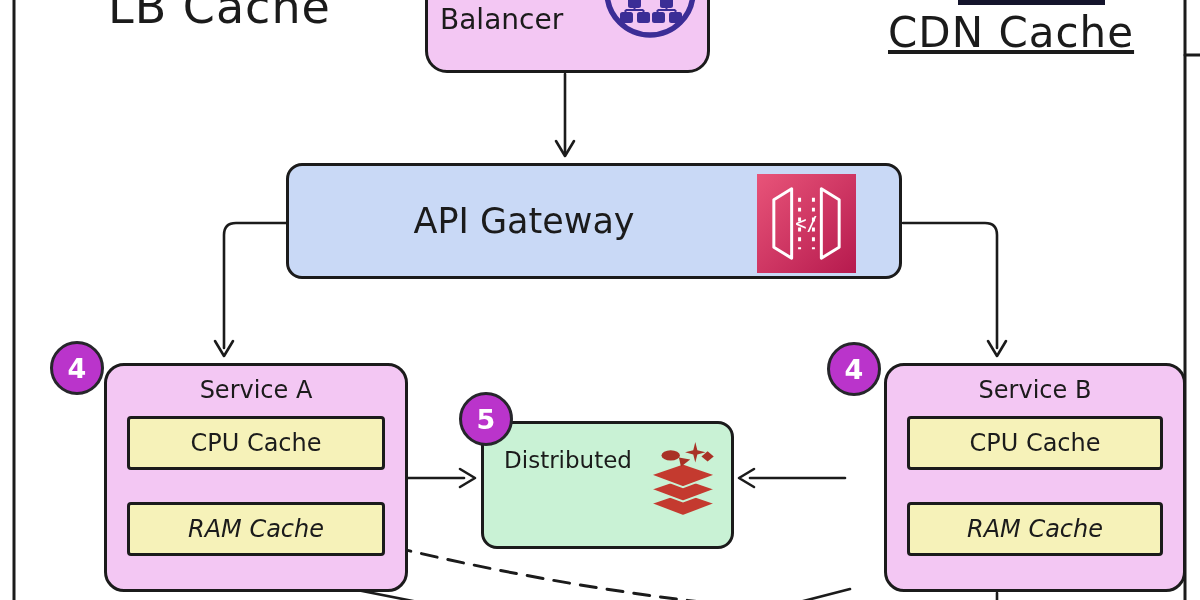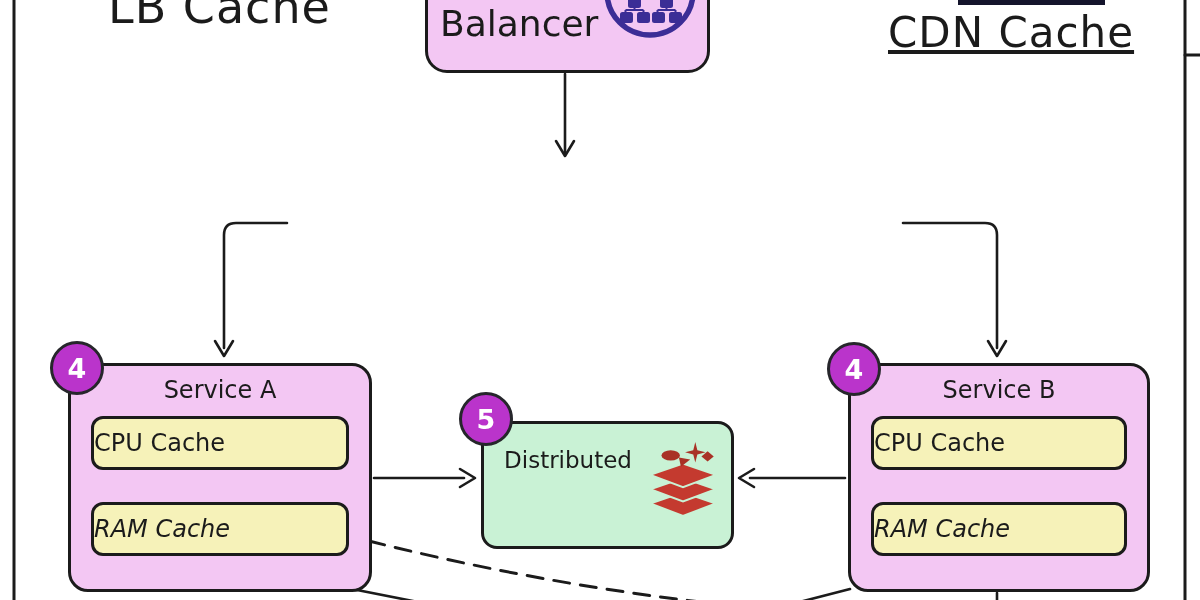--- a/index.html
+++ b/index.html
@@ -13,32 +13,32 @@
   .connectors path.frame{stroke-width:3;}
   .connectors path.dashed{stroke-width:3;stroke-dasharray:16 11;}
 
   .box{position:absolute;box-sizing:border-box;border:3px solid var(--stroke,#1b1b1b);}
   .toplabel{position:absolute;white-space:nowrap;font-weight:500;}
   .lb-label{left:108px;top:-20px;font-size:46px;letter-spacing:1px;}
   .cdn-label{left:888px;top:8px;font-size:42px;letter-spacing:1px;text-decoration:underline;}
   .darkbar{position:absolute;left:958px;top:0;width:147px;height:5px;background:var(--cut-box,#14142c);}
 
   .lb-box{left:425px;top:-62px;width:285px;height:135px;border-radius:22px;background:var(--service-fill,#f3c7f3);}
-  .lb-text{position:absolute;left:12px;top:62px;font-size:36px;font-weight:500;white-space:nowrap;}
+  .lb-text{position:absolute;left:12px;top:62px;font-size:28px;font-weight:500;white-space:nowrap;}
   .lb-icon{position:absolute;left:598px;top:-58px;width:104px;height:104px;}
 
   .apigw-box{left:286px;top:163px;width:616px;height:116px;border-radius:16px;background:var(--gateway-fill,#c9d9f6);}
   .apigw-text{position:absolute;left:0;top:0;width:470px;height:100%;display:flex;align-items:center;justify-content:center;font-size:35px;font-weight:500;}
   .apigw-icon{position:absolute;left:468px;top:8px;width:99px;height:99px;}
 
-  .service-box{width:304px;height:229px;border-radius:20px;background:var(--service-fill,#f3c7f3);}
+  .service-box{width:304px;height:229px;border-radius:20px;background:var(--service-fill,#f3c7f3);margin-left:36px;}
   .service-a{left:68px;top:363px;}
   .service-b{left:848px;top:363px;width:302px;padding-left:7px;}
   .service-title{position:absolute;left:0;top:10px;width:100%;text-align:center;font-size:24px;font-weight:500;}
-  .cache-box{position:absolute;left:20px;right:20px;height:54px;border:3px solid var(--stroke,#1b1b1b);border-radius:12px;background:var(--cache-fill,#f6f2b9);display:flex;align-items:center;font-size:24px;font-weight:500;box-sizing:border-box;}
+  .cache-box{position:absolute;left:20px;right:20px;height:54px;border:3px solid var(--stroke,#1b1b1b);border-radius:4px;background:var(--cache-fill,#f6f2b9);display:flex;align-items:center;justify-content:center;font-size:24px;font-weight:500;box-sizing:border-box;}
   .cache-1{top:50px;}
   .cache-2{top:136px;font-style:italic;}
 
   .dcache-box{left:481px;top:421px;width:253px;height:128px;border-radius:16px;background:var(--dcache-fill,#c9f2d5);}
   .dcache-text{position:absolute;left:8px;top:21px;width:152px;text-align:center;font-size:23px;line-height:31px;font-weight:500;}
   .redis-icon{position:absolute;left:158px;top:17px;width:82px;height:78px;}
 
   .badge{position:absolute;width:54px;height:54px;border-radius:50%;background:var(--badge-fill,#ba34cb);border:3px solid #26262b;box-sizing:border-box;display:flex;align-items:center;justify-content:center;color:#ffffff;font-size:27px;font-weight:bold;}
   .badge-a{left:50px;top:341px;}
   .badge-b{left:827px;top:342px;}
@@ -89,20 +89,39 @@
       <path fill="none" d="M36.5 65 V68 M27.5 68 H45.5 M27.5 68 V71 M45.5 68 V71"></path>
       <rect x="23" y="71" width="11" height="9" rx="1.5"></rect>
       <rect x="40" y="71" width="11" height="9" rx="1.5"></rect>
       <rect x="63" y="56" width="11" height="9" rx="1.5"></rect>
       <path fill="none" d="M68.5 65 V68 M59.5 68 H77.5 M59.5 68 V71 M77.5 68 V71"></path>
       <rect x="55" y="71" width="11" height="9" rx="1.5"></rect>
       <rect x="72" y="71" width="11" height="9" rx="1.5"></rect>
     </g>
   </svg>
 
+  <div class="box apigw-box">
+    <div class="apigw-text">API Gateway</div>
+    <svg class="apigw-icon" viewBox="0 0 100 100">
+      <defs>
+        <linearGradient id="gwGrad" x1="0" y1="0" x2="1" y2="1">
+          <stop offset="0" style="stop-color:var(--apigw-grad-from,#e85479)"></stop>
+          <stop offset="1" style="stop-color:var(--apigw-grad-to,#b61a4e)"></stop>
+        </linearGradient>
+      </defs>
+      <rect width="100" height="100" fill="url(#gwGrad)"></rect>
+      <g stroke="#ffffff" stroke-width="3" fill="none" stroke-linejoin="round">
+        <path d="M17 26 L35 15 L35 85 L17 74 Z"></path>
+        <path d="M83 26 L65 15 L65 85 L83 74 Z"></path>
+        <path d="M43 24 V76" stroke-dasharray="4 6"></path>
+        <path d="M57 24 V76" stroke-dasharray="4 6"></path>
+      </g>
+      <text x="50" y="57" fill="#ffffff" font-size="19" text-anchor="middle" font-family="DejaVu Sans Mono, monospace">&lt;/</text>
+    </svg>
+  </div>
 
   <div class="box service-box service-a">
     <div class="service-title">Service A</div>
     <div class="cache-box cache-1">
       <span>CPU Cache</span>
     </div>
     <div class="cache-box cache-2">
       <span>RAM Cache</span>
     </div>
   </div>

